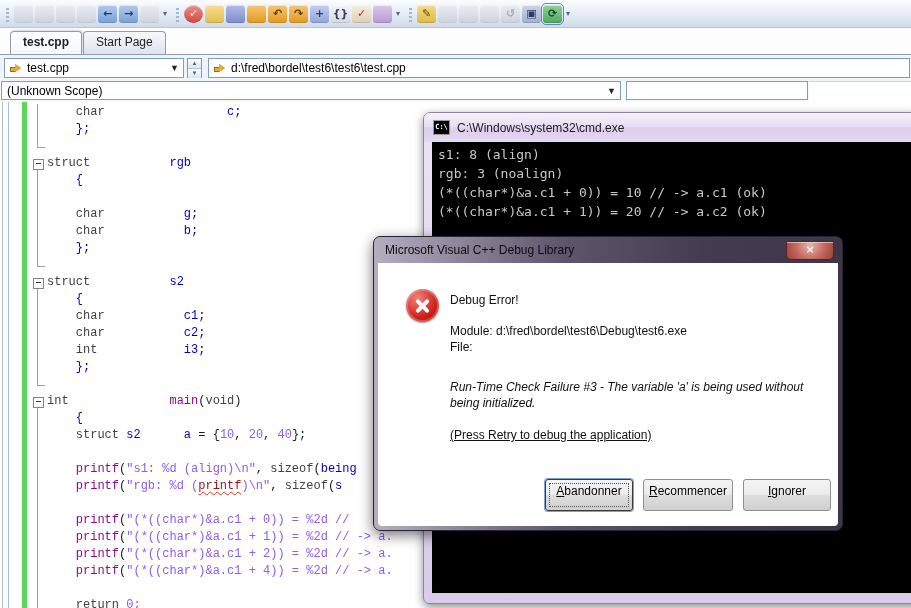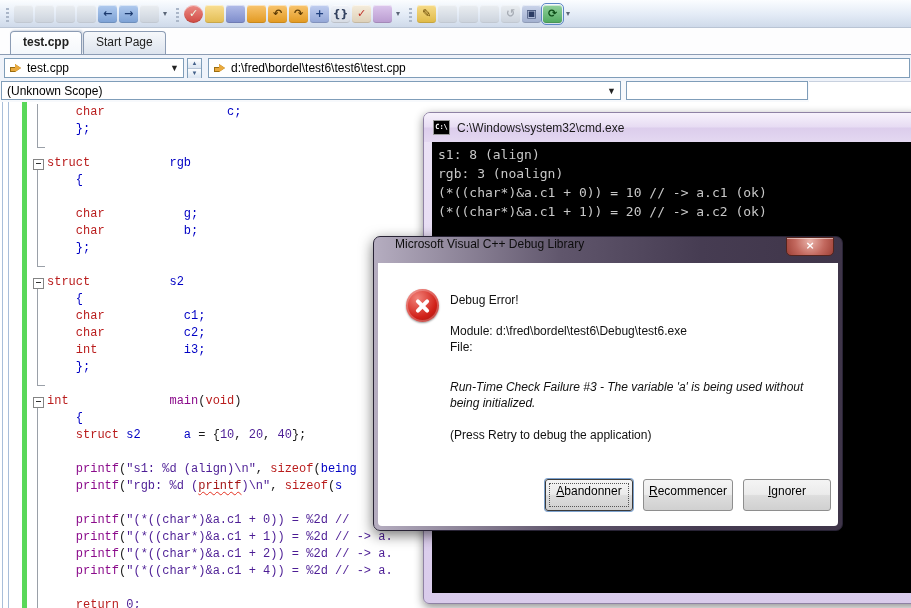--- a/index.html
+++ b/index.html
@@ -51,54 +51,54 @@
   #codelines{position:absolute;left:30px;top:2px;right:0;bottom:0;}
   .eline{height:17px;display:flex;}
   .fold{width:17px;position:relative;flex:0 0 17px;}
   .fold.fline::before{content:"";position:absolute;left:7px;top:0;bottom:0;width:1px;background:#9aa0a8;}
   .fold.fend::before{content:"";position:absolute;left:7px;top:0;width:7px;height:9px;
         border-left:1px solid #9aa0a8;border-bottom:1px solid #9aa0a8;}
   .fbox{position:absolute;left:3px;top:4px;width:9px;height:9px;border:1px solid #848484;background:#fff;}
   .fbox::after{content:"";position:absolute;left:2px;top:3px;width:5px;height:1px;background:#333;}
   .fold.fbox-cell::after{content:"";position:absolute;left:7px;top:15px;bottom:0;width:1px;background:#9aa0a8;}
   .code{white-space:pre;font:12px/17px "Liberation Mono","DejaVu Sans Mono",monospace;color:#1a1a1a;}
-  .c-k{color:#b91c1c;} .c-i{color:#0000c4;} .c-f{color:#8b0b8b;}
-  .c-s,.c-n{color:#4c1d95;} .c-p{color:#1a1a1a;}
+  .c-k{color:#404040;} .c-i{color:#0000c4;} .c-f{color:#8b0b8b;}
+  .c-s,.c-n{color:#8b5cf6;} .c-p{color:#1a1a1a;}
   .c-q{color:#a31515;text-decoration:underline wavy #e53020 1px;text-underline-offset:2px;}
   
   #cmdwin{position:absolute;left:423px;top:112px;width:500px;height:492px;
           background:linear-gradient(#ece3f6,#d9cbeb);border:1px solid #8f82a4;border-radius:7px 7px 6px 6px;
           box-shadow:0 3px 10px rgba(0,0,0,.45);box-sizing:border-box;}
   #cmd-titlebar{height:29px;display:flex;align-items:center;gap:7px;padding-left:9px;color:#1a1a1a;
           background:linear-gradient(#f7f2fc,#e7dcf3 48%,#dccdec 52%,#e4d8f1);border-radius:6px 6px 0 0;}
   #cmd-icon{width:15px;height:13px;background:#000;border:1px solid #9a9a9a;color:#fff;
           font:bold 7px/12px "DejaVu Sans Mono",monospace;text-align:center;overflow:hidden;flex:0 0 15px;}
   #cmd-body{position:absolute;left:8px;right:0;top:29px;bottom:10px;background:#000;
           font:13px/19px "DejaVu Sans Mono",monospace;color:#c8c8c8;padding:3px 0 0 6px;overflow:hidden;}
   
   #dialog{position:absolute;left:373px;top:236px;width:470px;height:295px;border-radius:7px;
           background:linear-gradient(90deg,#b5adc0,#60566c 40%,#463c52 70%,#3f3549);
           border:1px solid #282335;box-shadow:0 4px 14px rgba(0,0,0,.55);box-sizing:border-box;}
-  #dlg-titlebar{height:26px;display:flex;padding-left:21px;color:#0d0d0d;}
+  #dlg-titlebar{height:26px;display:flex;align-items:center;padding-left:11px;color:#0d0d0d;}
   #dlg-close{margin-left:auto;margin-right:8px;width:46px;height:17px;border-radius:0 0 5px 5px;
           background:radial-gradient(circle at 50% 20%,#eab3aa,#c2685e 55%,#9e4036);
           border:1px solid #54251f;color:#fff;font:bold 11px/15px "DejaVu Sans",sans-serif;text-align:center;
           box-shadow:inset 0 1px 0 rgba(255,255,255,.5);}
   #dlg-body{position:absolute;left:4px;right:4px;top:26px;bottom:4px;background:#fff;border-radius:0 0 4px 4px;
           font-size:12px;color:#111;}
   #err-icon{position:absolute;left:28px;top:26px;width:33px;height:33px;border-radius:50%;
           background:radial-gradient(circle at 35% 28%,#f2837a,#d02018 60%,#971310);
           box-shadow:inset 0 0 0 2px rgba(255,255,255,.25),0 1px 2px rgba(0,0,0,.4);}
   #err-icon::before,#err-icon::after{content:"";position:absolute;left:8px;top:14.5px;width:17px;height:4px;
           background:#fff;border-radius:2px;}
   #err-icon::before{transform:rotate(45deg);} #err-icon::after{transform:rotate(-45deg);}
   #dlg-heading{position:absolute;left:72px;top:30px;}
   #dlg-info{position:absolute;left:72px;top:60px;line-height:16px;}
   #dlg-msg{position:absolute;left:72px;top:116px;line-height:16px;font-style:italic;}
-  #dlg-note{position:absolute;left:72px;top:165px;}
+  #dlg-note{position:absolute;left:72px;top:165px;text-decoration:underline;}
   #dlg-buttons{position:absolute;left:0;top:216px;width:100%;height:25px;}
   .dlg-btn{position:absolute;height:32px;background:linear-gradient(#f4f4f4,#ebebeb 48%,#dddddd 52%,#d0d0d0);
           border:1px solid #8e8e8e;border-radius:3px;font:12px "Liberation Sans",sans-serif;color:#000;
           text-align:center;line-height:22px;box-sizing:border-box;}
   .dlg-btn.focused{border-color:#3b3b3b;box-shadow:0 0 0 1px #7da2ce;}
   .dlg-btn.focused::after{content:"";position:absolute;left:3px;right:3px;top:3px;bottom:3px;border:1px dotted #555;}
 </style>
 </head>
 <body>
 

